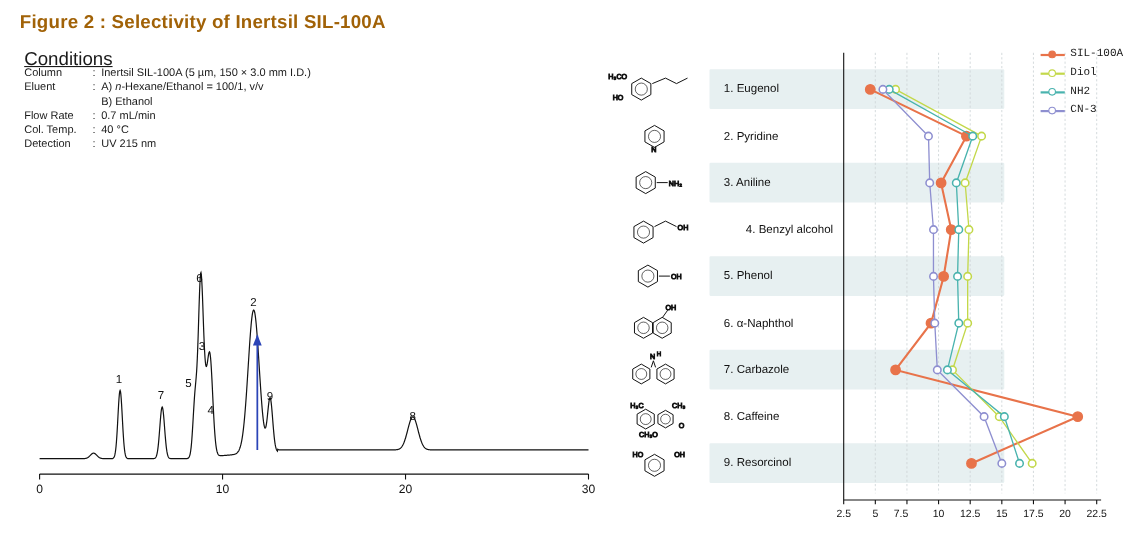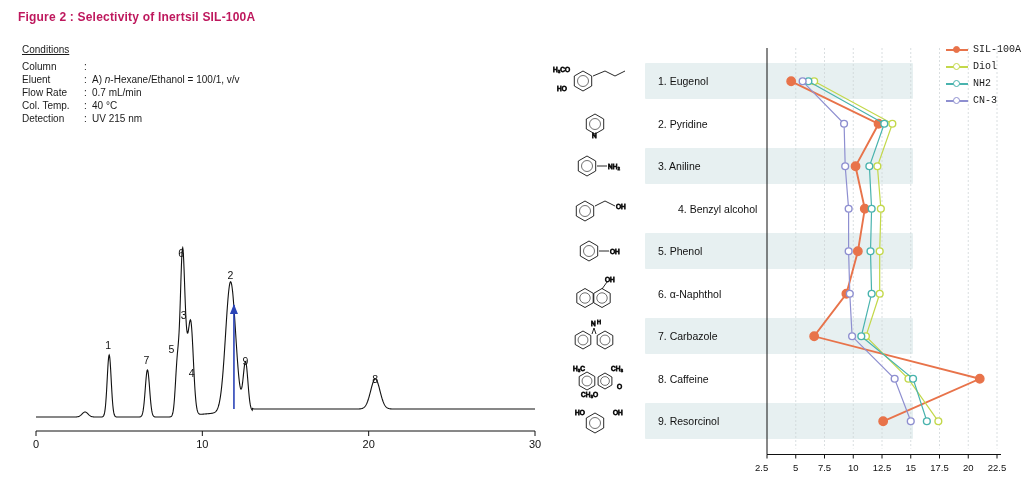--- a/index.html
+++ b/index.html
@@ -3,25 +3,25 @@
 <meta charset="utf-8">
 <style>
   html,body{margin:0;padding:0;}
   body{
     width:1030px;height:494px;background:#ffffff;
     font-family:"Liberation Sans",sans-serif;
     color:#1a1a1a;overflow:hidden;position:relative;
   }
   .title{
     position:absolute;left:18px;top:10px;
-    font-size:12px;font-weight:bold;color:#be185d;letter-spacing:.2px;
+    font-size:17px;font-weight:bold;color:#a16207;letter-spacing:.2px;
   }
   
   .cond-head{
-    position:absolute;left:22px;top:44px;font-size:10px;
+    position:absolute;left:22px;top:44px;font-size:17px;
     text-decoration:underline;
   }
   .cond-table{
     position:absolute;left:22px;top:60px;font-size:10px;line-height:13px;
   }
   .cond-row{display:flex;}
   .cond-k{width:62px;}
   .cond-c{width:8px;}
   .cond-v{white-space:nowrap;}
   .cond-v i{font-style:italic;}
@@ -60,25 +60,31 @@
 </head>
 <body>
 
 <div class="title">Figure 2 : Selectivity of Inertsil SIL-100A</div>
 
 <div class="cond-head">Conditions</div>
 <div class="cond-table">
   <div class="cond-row">
     <span class="cond-k">Column</span>
     <span class="cond-c">:</span>
+    <span class="cond-v">Inertsil SIL-100A (5 µm, 150 × 3.0 mm I.D.)</span>
   </div>
   <div class="cond-row">
     <span class="cond-k">Eluent</span>
     <span class="cond-c">:</span>
     <span class="cond-v">A) <i>n</i>-Hexane/Ethanol = 100/1, v/v</span>
+  </div>
+  <div class="cond-row">
+    <span class="cond-k"></span>
+    <span class="cond-c"></span>
+    <span class="cond-v">B) Ethanol</span>
   </div>
   <div class="cond-row">
     <span class="cond-k">Flow Rate</span>
     <span class="cond-c">:</span>
     <span class="cond-v">0.7 mL/min</span>
   </div>
   <div class="cond-row">
     <span class="cond-k">Col. Temp.</span>
     <span class="cond-c">:</span>
     <span class="cond-v">40 °C</span>
@@ -300,22 +306,22 @@
     </div>
     <div class="legend-item">
       <span class="legend-sym">
         <span class="legend-line" style="background:#8e8fd0"></span>
         <span class="legend-dot" style="background:#ffffff;border:1.5px solid #8e8fd0"></span>
       </span>
       <span>CN-3</span>
     </div>
   </div>
 
-<div class="tick-lab" style="left: 210px; top: 421.5px; width: 24px; ">2.5</div>
+<div class="tick-lab" style="left: 210px; top: 421.5px; width: 24px; text-align: center;">2.5</div>
     <div class="tick-lab" style="left: 238.75px; top: 421.5px; width: 24px; text-align: center;">5</div>
-    <div class="tick-lab" style="left: 267.5px; top: 421.5px; width: 24px; text-align: center;">7.5</div>
+    <div class="tick-lab" style="left: 267.5px; top: 421.5px; width: 24px; ">7.5</div>
     <div class="tick-lab" style="left: 296.25px; top: 421.5px; width: 24px; text-align: center;">10</div>
     <div class="tick-lab" style="left: 325px; top: 421.5px; width: 24px; text-align: center;">12.5</div>
     <div class="tick-lab" style="left: 353.75px; top: 421.5px; width: 24px; text-align: center;">15</div>
     <div class="tick-lab" style="left: 382.5px; top: 421.5px; width: 24px; text-align: center;">17.5</div>
     <div class="tick-lab" style="left: 411.25px; top: 421.5px; width: 24px; text-align: center;">20</div>
     <div class="tick-lab" style="left: 440px; top: 421.5px; width: 24px; text-align: center;">22.5</div>
   </div>
 
 </body></html>

